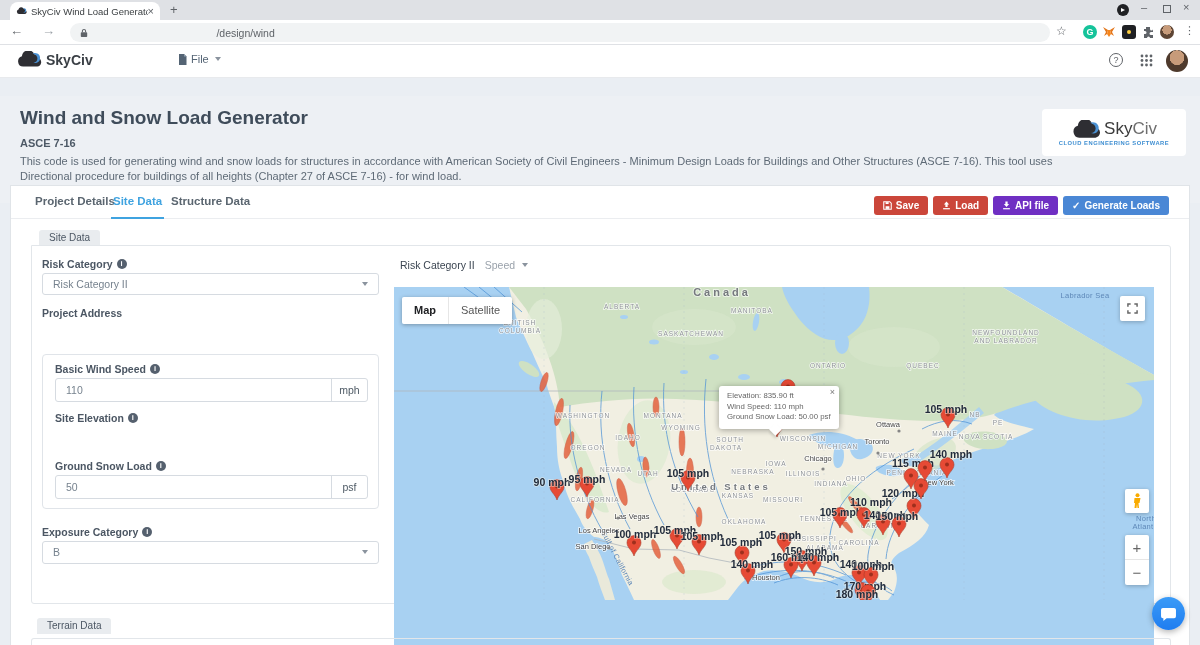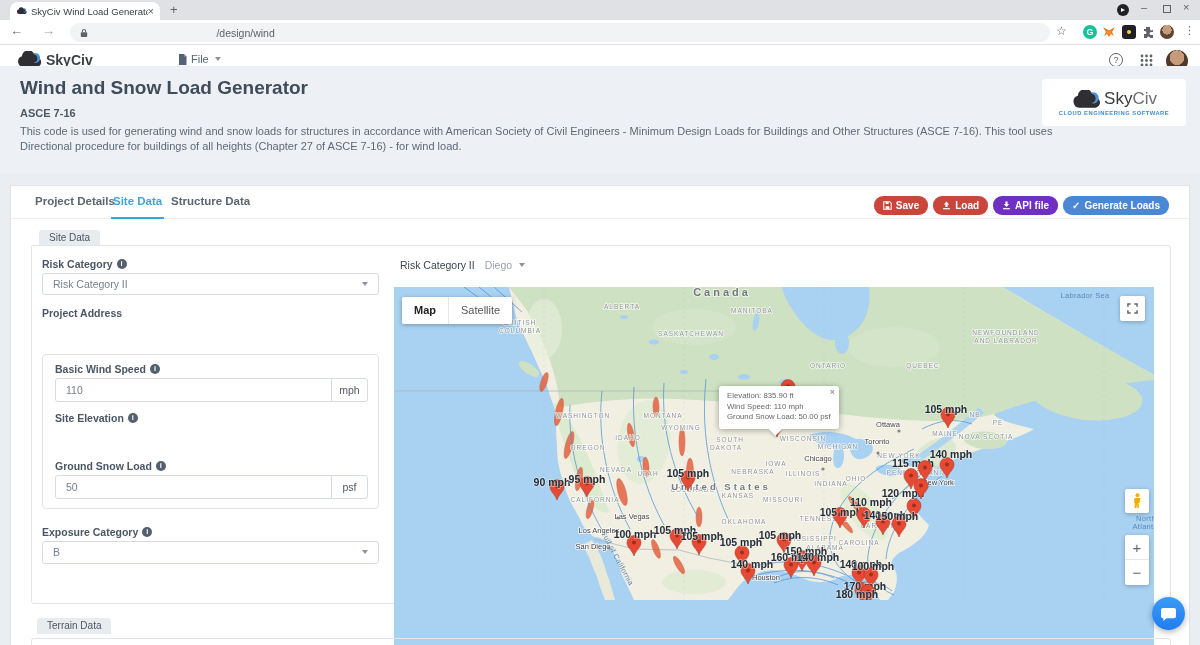--- a/index.html
+++ b/index.html
@@ -31,37 +31,37 @@
 
   
   #appbar { left:0; top:45px; width:1200px; height:33px; background:#fff; border-bottom:1px solid #e8eaed; }
   .brand { left:16px; top:6px; display:flex; align-items:center; gap:4px; }
   .brand-text { font-size:14px; font-weight:bold; color:#3a3f45; }
   .filemenu { left:178px; top:8px; display:flex; align-items:center; gap:4px; font-size:11px; color:#546474; }
   .help-circ { left:1109px; top:8px; width:14px; height:14px; border:1.2px solid #5f6368; border-radius:50%; font-size:9px; color:#5f6368; text-align:center; line-height:13px; }
   .avatar-md { left:1166px; top:5px; width:22px; height:22px; background:radial-gradient(circle at 50% 35%, #c79b7a 0 40%, #4e3a2c 41%); border-radius:50%; }
 
   
-  #pagehead { left:0; top:66px; width:1200px; height:107px; background:#edf0f4; }
+  #pagehead { left:0; top:96px; width:1200px; height:107px; background:#edf0f4; }
   .pg-title { left:20px; top:11px; font-size:19px; font-weight:600; color:#3f4c5a; }
   .pg-code { left:20px; top:41px; font-size:11px; font-weight:bold; color:#4d5966; }
   .pg-desc { left:20px; font-size:11px; color:#5e6a76; }
   .logobox { left:1042px; top:13px; width:144px; height:47px; background:#fff; border-radius:4px; display:flex; flex-direction:column; align-items:center; justify-content:center; }
   .logobox .row { display:flex; align-items:center; gap:3px; }
   .logo-sky { font-size:17px; color:#3c3c3c; }
   .logo-civ { font-size:17px; color:#6e6e6e; }
   .logo-tag { font-size:5.8px; font-weight:bold; letter-spacing:.5px; color:#3f8fd2; margin-top:1px; }
 
   
   #card { left:10px; top:185px; width:1180px; height:460px; background:#fff; border:1px solid #e0e4e8; border-bottom:none; }
   .tabsrow { left:0; top:0; width:1178px; height:33px; border-bottom:1px solid #ebedf0;font-weight:bold; }
   .tabitem { top:0; height:33px; line-height:31px; font-size:11.5px; color:#5b6670; padding:0 2px; }
   .tabitem.active { color:#3fa3e0; border-bottom:2px solid #3fa3e0; }
   .btngroup { top:10px; right:20px; display:flex; gap:5px; }
-  .btn { height:19px; border-radius:9px; color:#fff; font-size:10px; font-weight:600; display:flex; align-items:center; gap:4px; padding:0 9px; border:none; }
+  .btn { height:19px; border-radius:3px; color:#fff; font-size:10px; font-weight:600; display:flex; align-items:center; gap:4px; padding:0 9px; border:none; }
   .btn-red { background:#cb463a; }
   .btn-purple { background:#6f2fc3; }
   .btn-blue { background:#4a87d5; }
   .section-tab { background:#e9ecef; border-radius:3px 3px 0 0; font-size:10px; color:#4b5663; padding:2px 10px 3px; display:inline-block; }
   .panel { left:20px; top:59px; width:1140px; height:359px; border:1px solid #e2e6ea; border-radius:0 3px 3px 3px; }
 
   .f-label { font-size:10.5px; font-weight:bold; color:#4b5663; display:flex; align-items:center; gap:4px; }
   .info-i { width:10px; height:10px; background:#55606e; border-radius:50%; color:#fff; font-size:7.5px; font-weight:bold; text-align:center; line-height:10px; font-style:normal; }
   .selectbox { width:337px; height:22px; border:1px solid #d6dbe1; border-radius:3px; font-size:10.5px; color:#76828e; line-height:20px; padding-left:10px; background:#fff; }
   .caret { position:absolute; right:10px; top:8px; width:0; height:0; border-left:3.5px solid transparent; border-right:3.5px solid transparent; border-top:4px solid #8a939e; }
@@ -280,21 +280,21 @@
 
     <div class="abs f-label" style="left:10px;top:280px;">
         <span>Exposure Category</span>
         <i class="info-i">i</i>
       </div>
     <div class="abs selectbox" style="left:10px;top:295px;height:23px;line-height:21px;"><span>B</span><span class="caret"></span></div>
 
     <div class="abs maphead">
       <span class="risk">Risk Category II</span>
       <span class="layer">
-          <span>Diego</span>
+          <span>Speed</span>
           <span style="position:relative;width:8px;height:8px;display:inline-block;">
             <span class="caret" style="right:0;top:2px;"></span>
           </span>
         </span>
     </div>
 
     <div class="abs" id="mapbox">
       <svg id="mapsvg" width="760" height="313" viewBox="0 0 760 313">
 
         <g>

